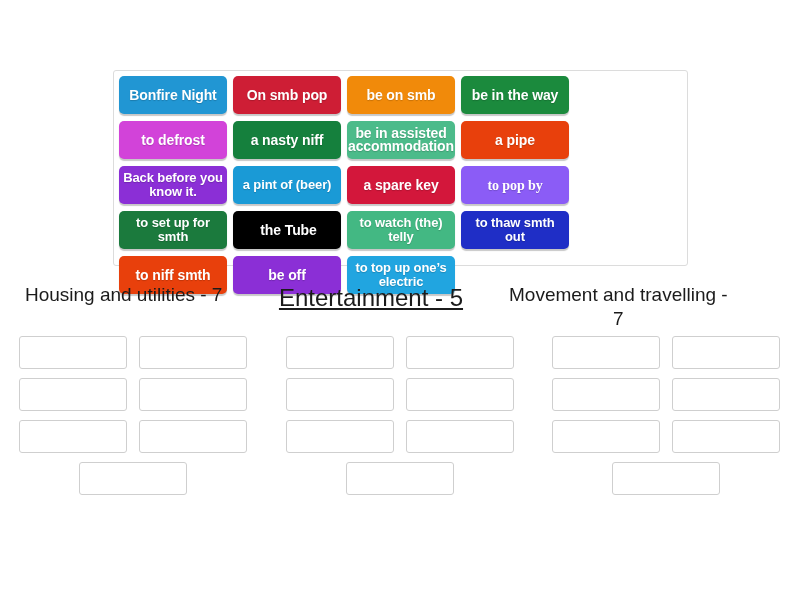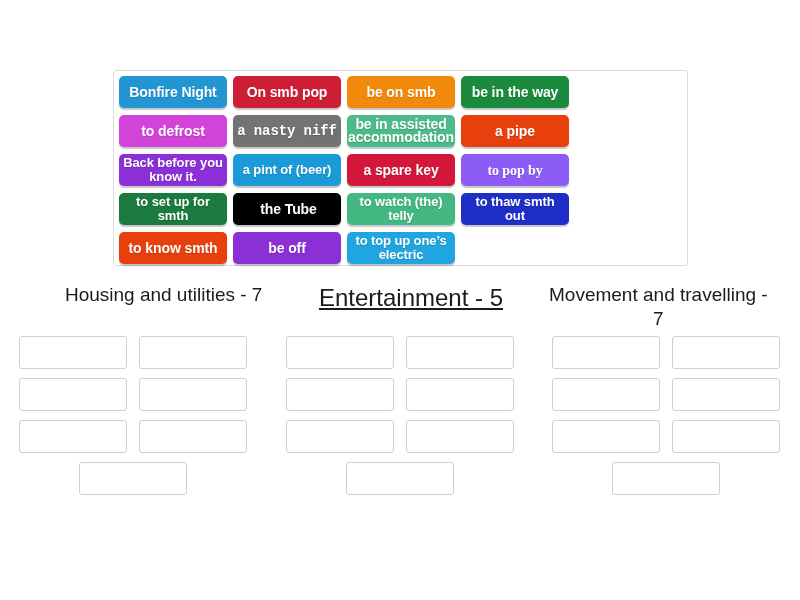--- a/index.html
+++ b/index.html
@@ -29,21 +29,21 @@
 
   #tile-grid {
     display: flex;
     flex-wrap: wrap;
     align-content: flex-start;
     gap: 0;
   }
 
   .tile {
     width: 108px;
-    height: 32px;
+    height: 38px;
     margin: 0 6px 7px 0;
     border-radius: 5px;
     box-sizing: border-box;
     display: flex;
     align-items: center;
     justify-content: center;
     text-align: center;
     color: #ffffff;
     font-weight: bold;
     font-size: 14px;
@@ -65,21 +65,20 @@
     line-height: 14px;
   }
 
   
   #headers {
     position: absolute;
     left: 0;
     top: 283px;
     width: 742px;
     display: flex;
-    margin-left: 40px;
   }
   .col-head {
     width: 266.6px;
     text-align: center;
     color: #1b1b1b;
     font-size: 19px;
     line-height: 24px;
     font-weight: normal;
     padding: 0 10px;
     box-sizing: border-box;
@@ -121,32 +120,32 @@
 </head>
 <body>
 
 <div id="word-bank">
   <div id="tile-grid">
       <div class="tile" style="background: rgb(33, 150, 211);">Bonfire Night</div>
       <div class="tile" style="background: rgb(206, 30, 53);">On smb pop</div>
       <div class="tile" style="background: rgb(241, 138, 10);">be on smb</div>
       <div class="tile" style="background: rgb(27, 138, 61);">be in the way</div>
       <div class="tile" style="background: rgb(210, 67, 217);">to defrost</div>
-      <div class="tile" style="background: #737373; font-family: Liberation Mono, monospace;">a nasty niff</div>
+      <div class="tile" style="background: #15803d;">a nasty niff</div>
       <div class="tile small" style="background: rgb(76, 187, 138);">be in assisted accommodation</div>
       <div class="tile" style="background: rgb(232, 64, 12);">a pipe</div>
       <div class="tile med" style="background: rgb(139, 47, 214);">Back before you know it.</div>
       <div class="tile med" style="background: rgb(26, 154, 214);">a pint of (beer)</div>
       <div class="tile" style="background: rgb(211, 23, 59);">a spare key</div>
       <div class="tile" style="background: #8b5cf6; font-family: Liberation Serif, serif;">to pop by</div>
       <div class="tile med" style="background: rgb(27, 122, 61);">to set up for smth</div>
       <div class="tile" style="background: #000000; padding-left: 6px;">the Tube</div>
       <div class="tile med" style="background: rgb(67, 184, 131);">to watch (the) telly</div>
       <div class="tile med" style="background: rgb(31, 46, 198);">to thaw smth out</div>
-      <div class="tile" style="background: rgb(232, 64, 12);">to know smth</div>
+      <div class="tile" style="background: rgb(232, 64, 12);">to niff smth</div>
       <div class="tile" style="background: rgb(139, 47, 214);">be off</div>
       <div class="tile med" style="background: rgb(33, 165, 224);">to top up one’s electric</div>
     </div>
 </div>
 
 <div id="headers">
     <div class="col-head">Housing and utilities - 7</div>
     <div class="col-head big">Entertainment - 5</div>
     <div class="col-head">Movement and travelling - 7</div>
   </div>

